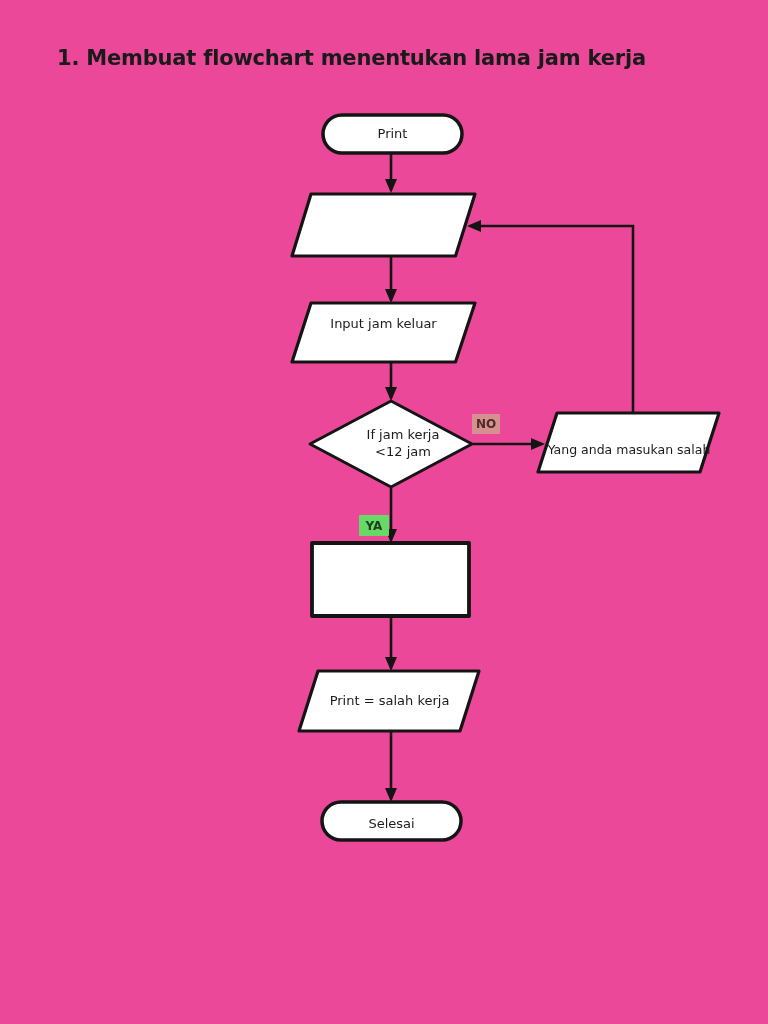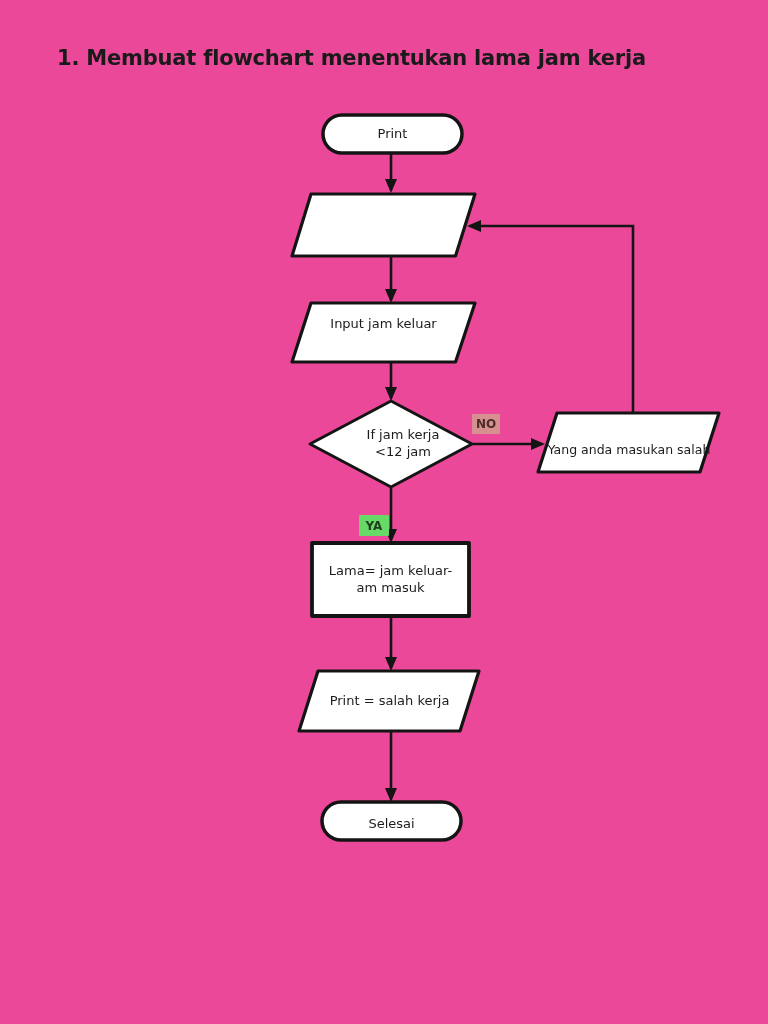--- a/index.html
+++ b/index.html
@@ -92,22 +92,18 @@
     <span>If jam kerja</span>
     <span>&lt;12 jam</span>
   </div>
 
   <div class="badge" style="left: 472px; top: 414px; width: 28px; height: 20px; background-color: rgb(214, 144, 144); color: rgb(74, 44, 40);">NO</div>
 
   <div class="node-label small" style="left:538px; top:413px; width:182px; height:59px;">Yang anda masukan salah</div>
 
   <div class="badge" style="left: 323px; top: 515px; width: 30px; height: 21px; background-color: rgb(103, 217, 103); color: rgb(31, 63, 31); margin-left: 36px;">YA</div>
 
-  <div class="node-label" style="left:312px; top:543px; width:157px; height:73px;">
-    <span>Lama= jam keluar-</span>
-    <span>am masuk</span>
-  </div>
 
   <div class="node-label" style="left:299px; top:671px; width:181px; height:60px;">Print = salah kerja</div>
 
   <div class="node-label" style="left:322px; top:802px; width:139px; height:44px;">Selesai</div>
 
 </div>
 
 </body></html>

